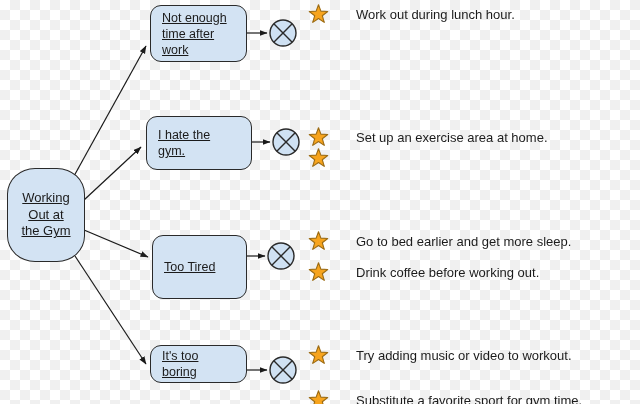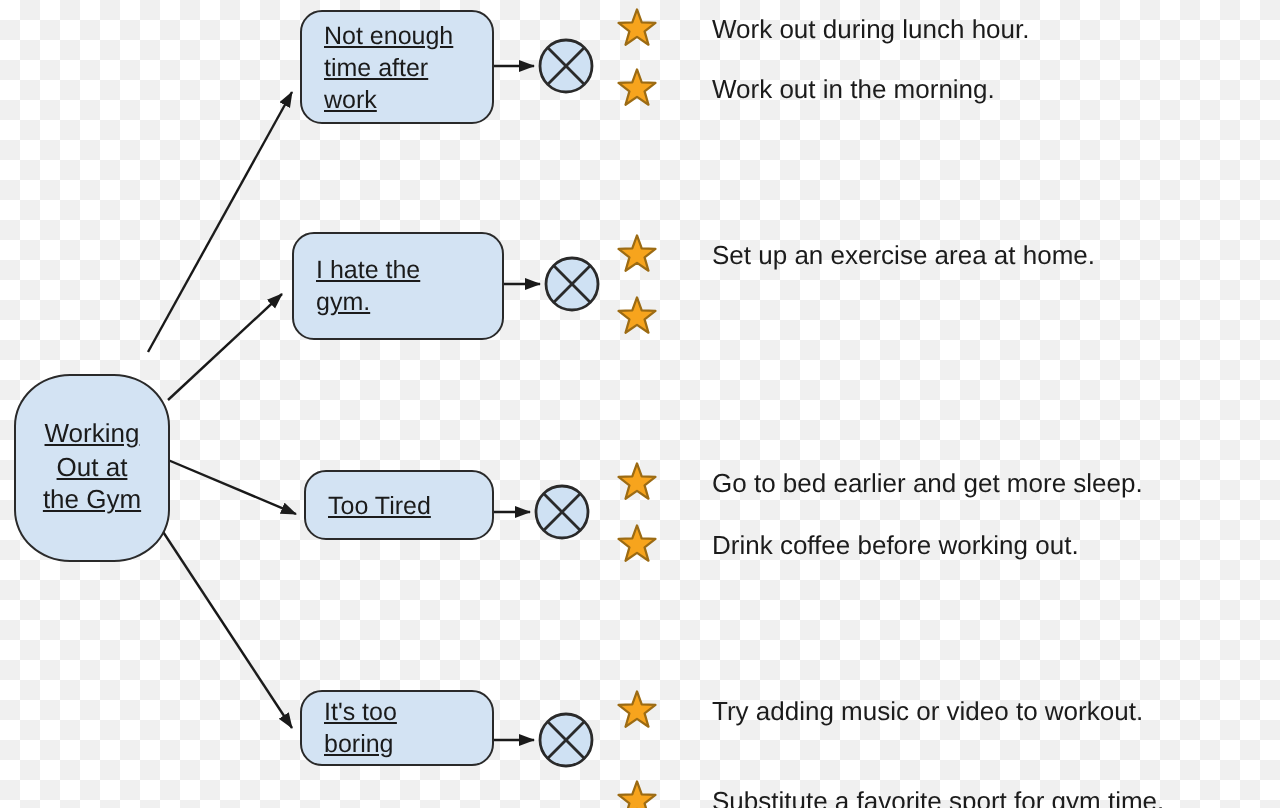--- a/index.html
+++ b/index.html
@@ -27,26 +27,25 @@
     font-size: 12.5px;
     line-height: 1.28;
     white-space: pre-line;
     text-decoration: underline;
   }
   .central {
     left: 7px; top: 168px; width: 78px; height: 94px;
     border-radius: 28px 28px 28px 28px / 26px 26px 26px 26px;
     justify-content: center; text-align: center;
     font-size: 13px;
-    margin-top: 19px;
   }
   .pbox { border-radius: 11px; padding-left: 11px; }
   .pbox1 { left: 150px; top: 5px;   width: 97px;  height: 57px; }
   .pbox2 { left: 146px; top: 116px; width: 106px; height: 54px; }
-  .pbox3 { left: 152px; top: 235px; width: 95px;  height: 35px; }
+  .pbox3 { left: 152px; top: 235px; width: 95px;  height: 64px; }
   .pbox4 { left: 150px; top: 345px; width: 97px;  height: 38px; }
   .solution-row {
     position: absolute;
     left: 308px; height: 20px;
     display: flex; align-items: center; gap: 27px;
     color: #1c1c1c; font-size: 13px; white-space: nowrap;
   }
   .star { flex: 0 0 auto; display: block; }
 </style>
 </head>
@@ -115,28 +114,22 @@
     <span>It's too
 boring</span>
   </div>
 
   <div class="solution-row" style="top:4px">
     <svg class="star" width="21" height="20" viewBox="0 0 20 19.5">
         <polygon points="10,0.7 12.3,7.0 19.0,7.3 13.7,11.4 15.6,17.9 10,14.1 4.4,17.9 6.3,11.4 1.0,7.3 7.7,7.0" fill="#f7a41d" stroke="#9c6b13" stroke-width="1.1" stroke-linejoin="round"></polygon>
       </svg>
     <span>Work out during lunch hour.</span>
   </div>
-  <div class="solution-row" style="top:34px">
-    <svg class="star" width="21" height="20" viewBox="0 0 20 19.5">
-        <polygon points="10,0.7 12.3,7.0 19.0,7.3 13.7,11.4 15.6,17.9 10,14.1 4.4,17.9 6.3,11.4 1.0,7.3 7.7,7.0" fill="#f7a41d" stroke="#9c6b13" stroke-width="1.1" stroke-linejoin="round"></polygon>
-      </svg>
-    <span>Work out in the morning.</span>
-  </div>
 
-  <div class="solution-row" style="top:117px">
+  <div class="solution-row" style="top:127px">
     <svg class="star" width="21" height="20" viewBox="0 0 20 19.5">
         <polygon points="10,0.7 12.3,7.0 19.0,7.3 13.7,11.4 15.6,17.9 10,14.1 4.4,17.9 6.3,11.4 1.0,7.3 7.7,7.0" fill="#f7a41d" stroke="#9c6b13" stroke-width="1.1" stroke-linejoin="round"></polygon>
       </svg>
     <span>Set up an exercise area at home.</span>
   </div>
   <div class="solution-row" style="top:148px">
     <svg class="star" width="21" height="20" viewBox="0 0 20 19.5">
         <polygon points="10,0.7 12.3,7.0 19.0,7.3 13.7,11.4 15.6,17.9 10,14.1 4.4,17.9 6.3,11.4 1.0,7.3 7.7,7.0" fill="#f7a41d" stroke="#9c6b13" stroke-width="1.1" stroke-linejoin="round"></polygon>
       </svg>
   </div>

